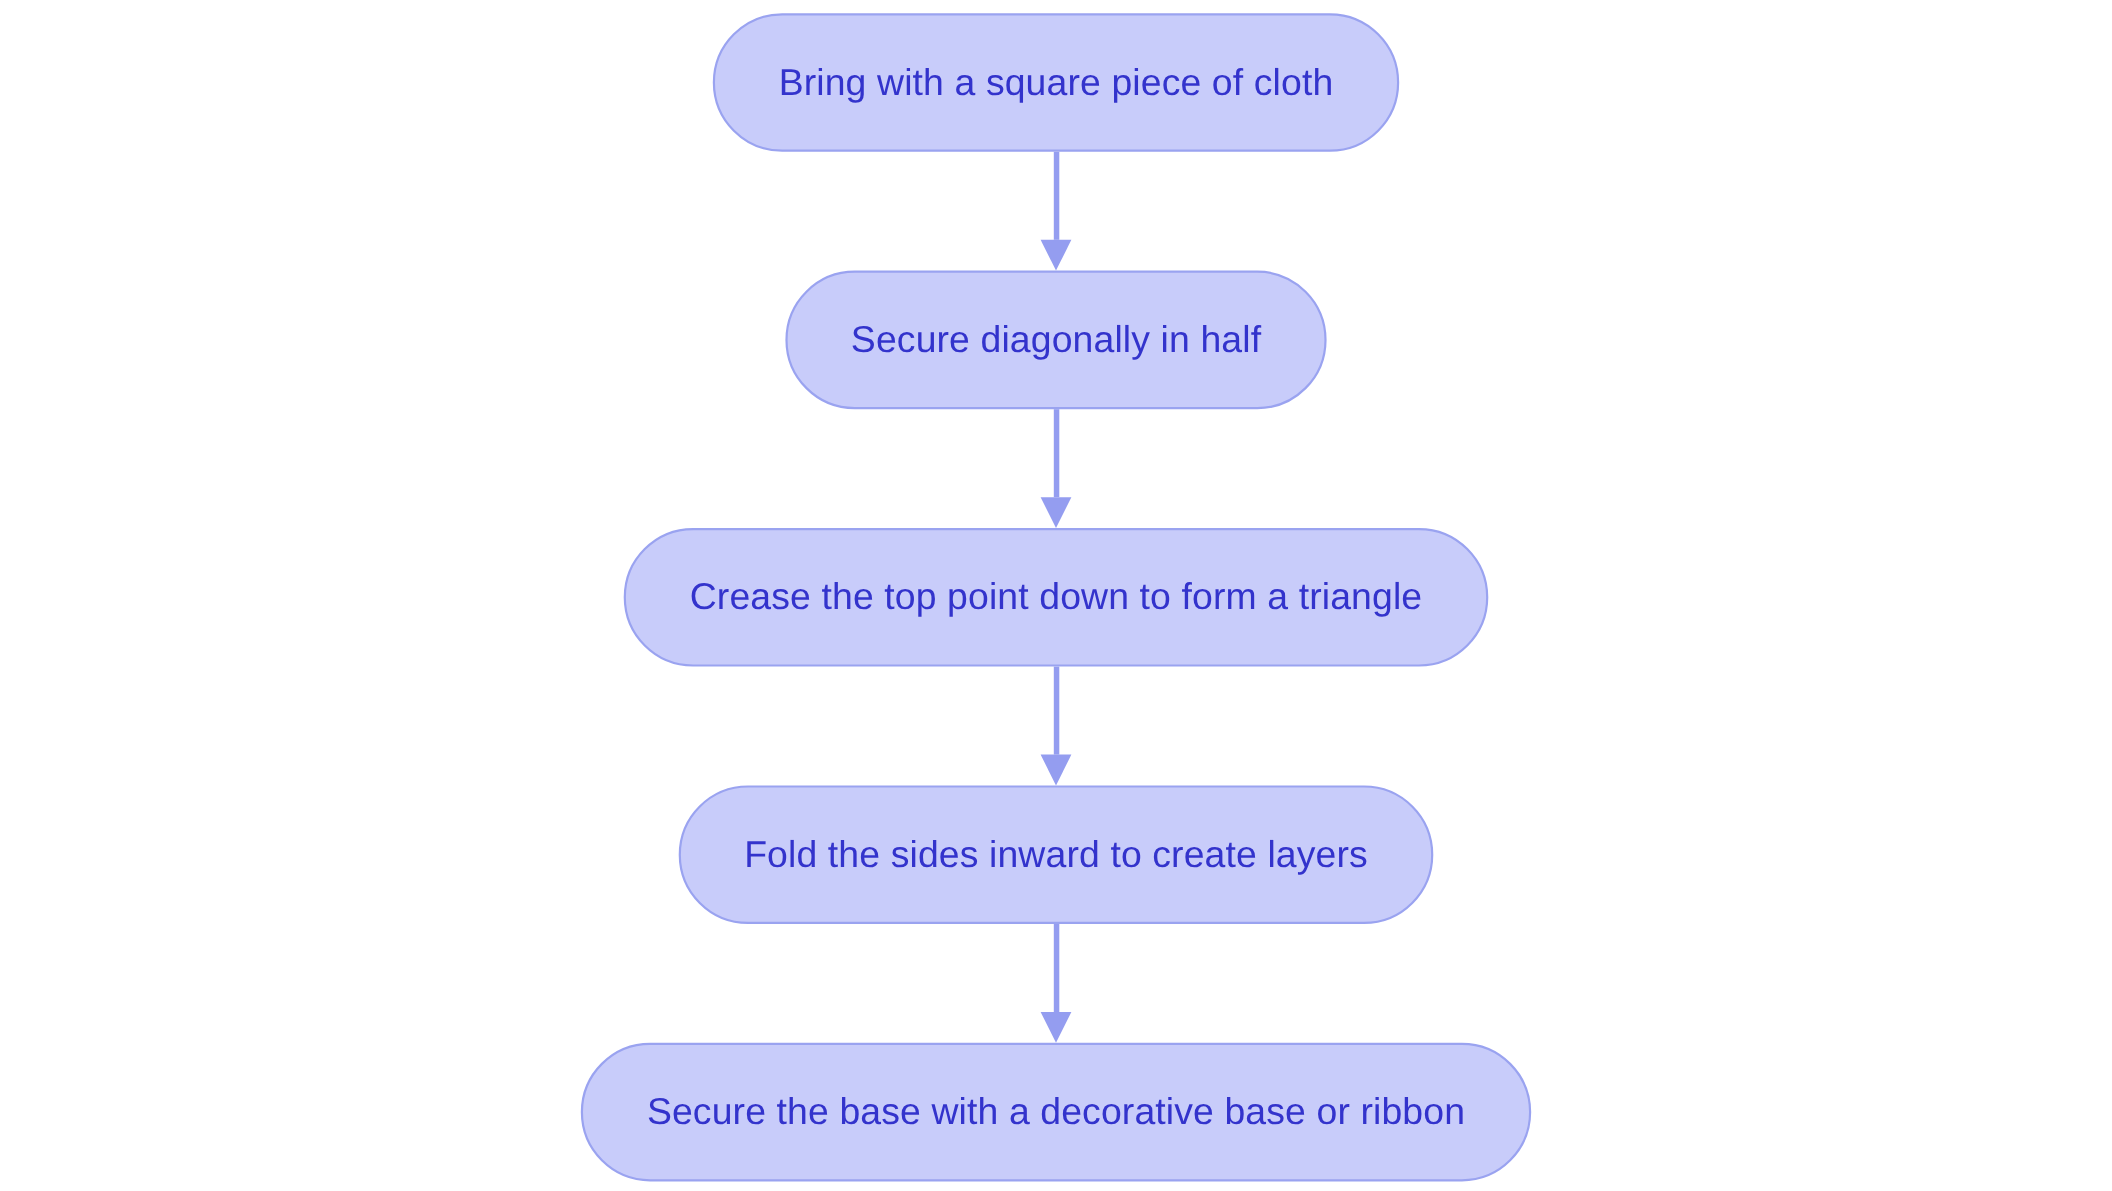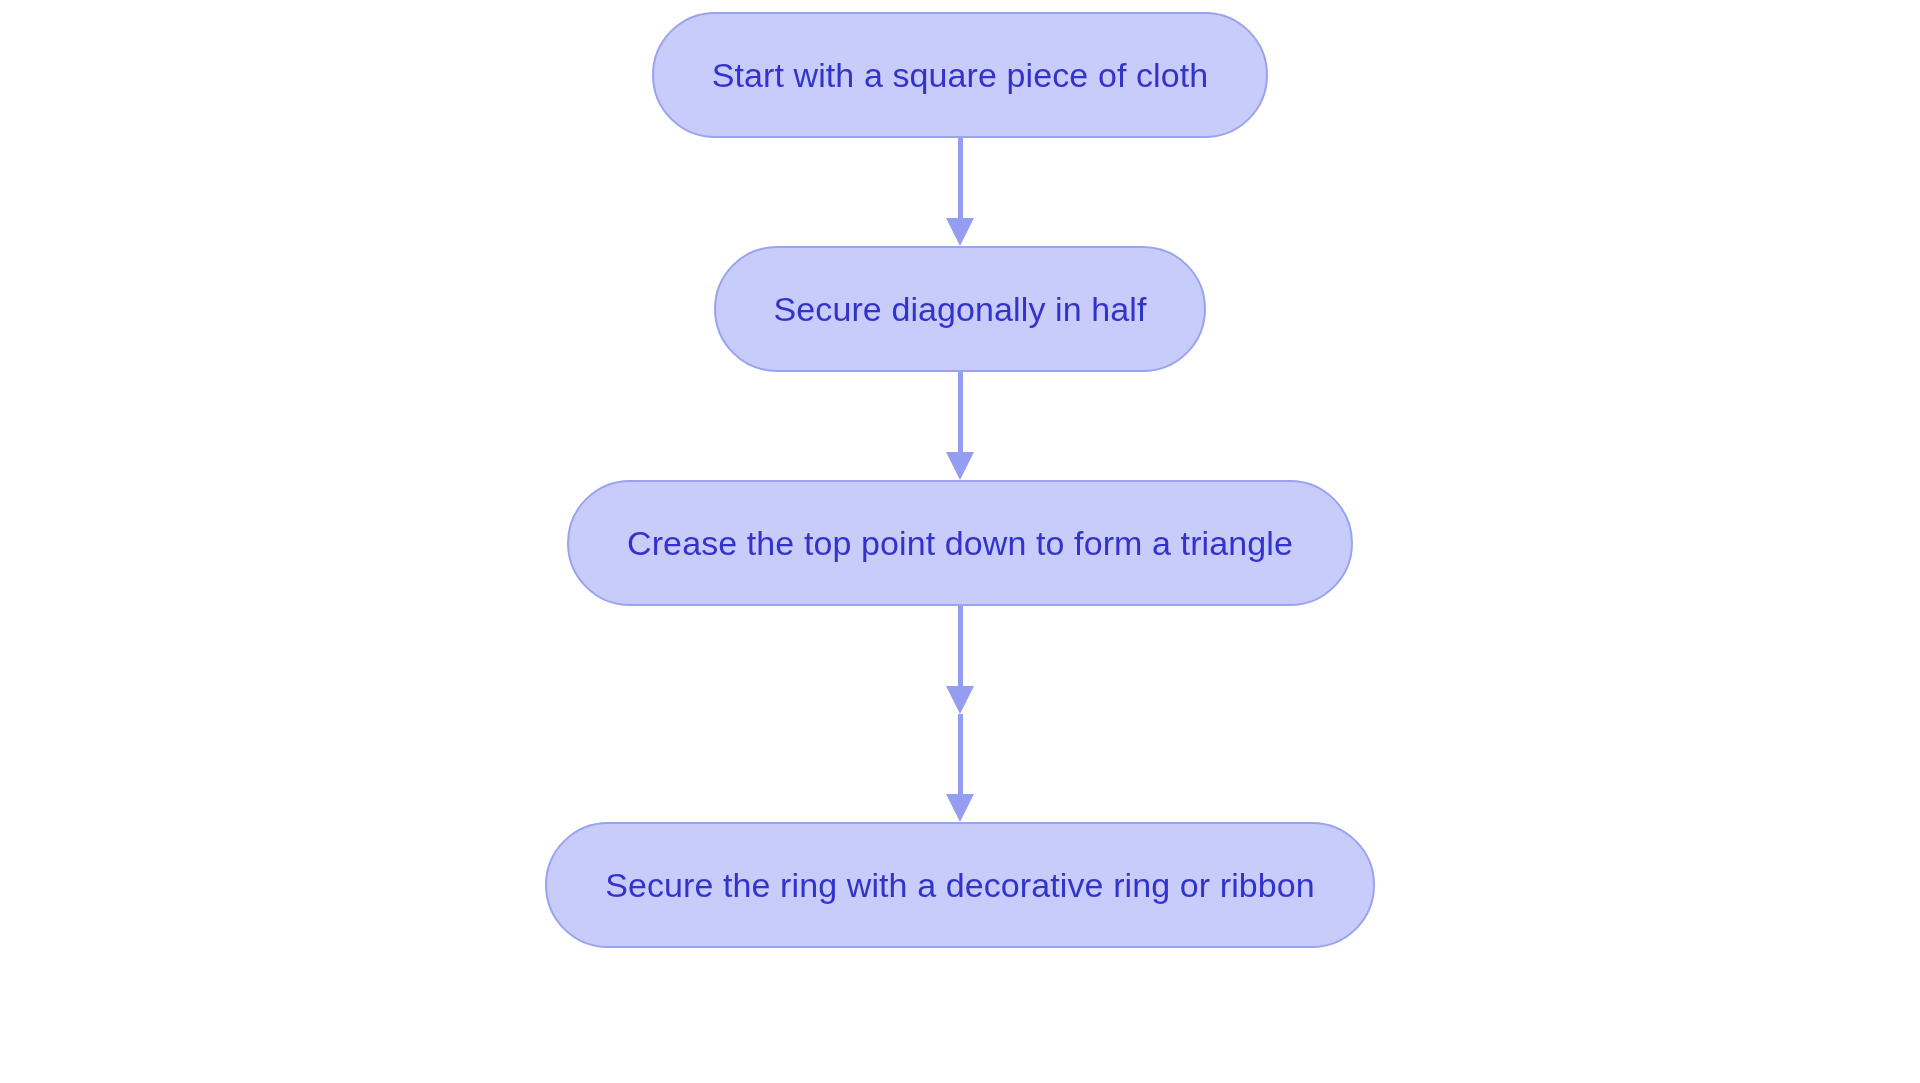--- a/index.html
+++ b/index.html
@@ -87,21 +87,21 @@
     margin-top: 0px;
   }
 </style>
 </head>
 <body>
 
 <div id="flowchart">
   <div class="flow-column">
 
     <div class="node" style="margin-top:12px;">
-      <span class="node-label">Start with a square piece of cloth</span>
+      <span class="node-label">Bring with a square piece of cloth</span>
     </div>
 
     <div class="connector">
       <div class="connector-shaft"></div>
       <div class="connector-head"></div>
     </div>
 
     <div class="node">
       <span class="node-label">Secure diagonally in half</span>
     </div>
@@ -113,24 +113,27 @@
 
     <div class="node">
       <span class="node-label">Crease the top point down to form a triangle</span>
     </div>
 
     <div class="connector">
       <div class="connector-shaft"></div>
       <div class="connector-head"></div>
     </div>
 
+    <div class="node">
+      <span class="node-label">Fold the sides inward to create layers</span>
+    </div>
 
     <div class="connector">
       <div class="connector-shaft"></div>
       <div class="connector-head"></div>
     </div>
 
     <div class="node">
-      <span class="node-label">Secure the ring with a decorative ring or ribbon</span>
+      <span class="node-label">Secure the base with a decorative base or ribbon</span>
     </div>
 
   </div>
 </div>
 
 </body></html>

